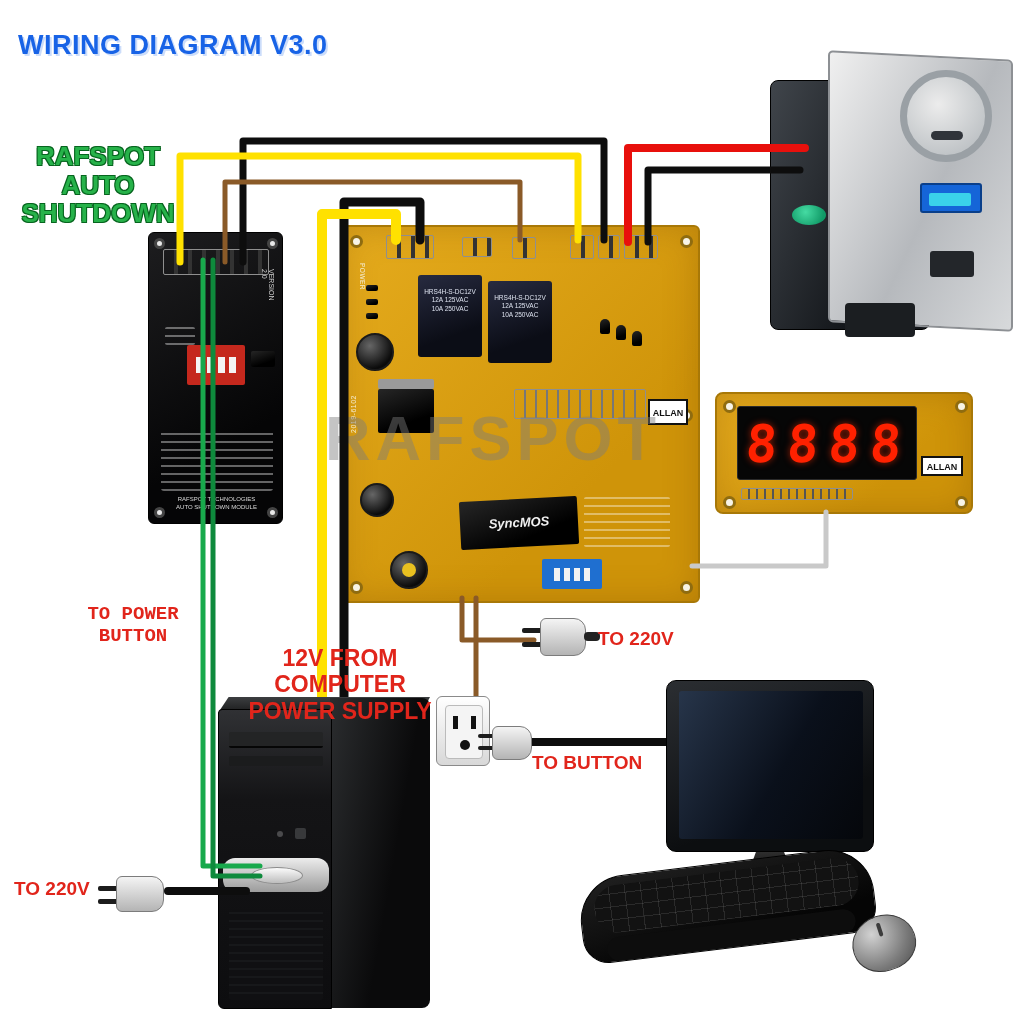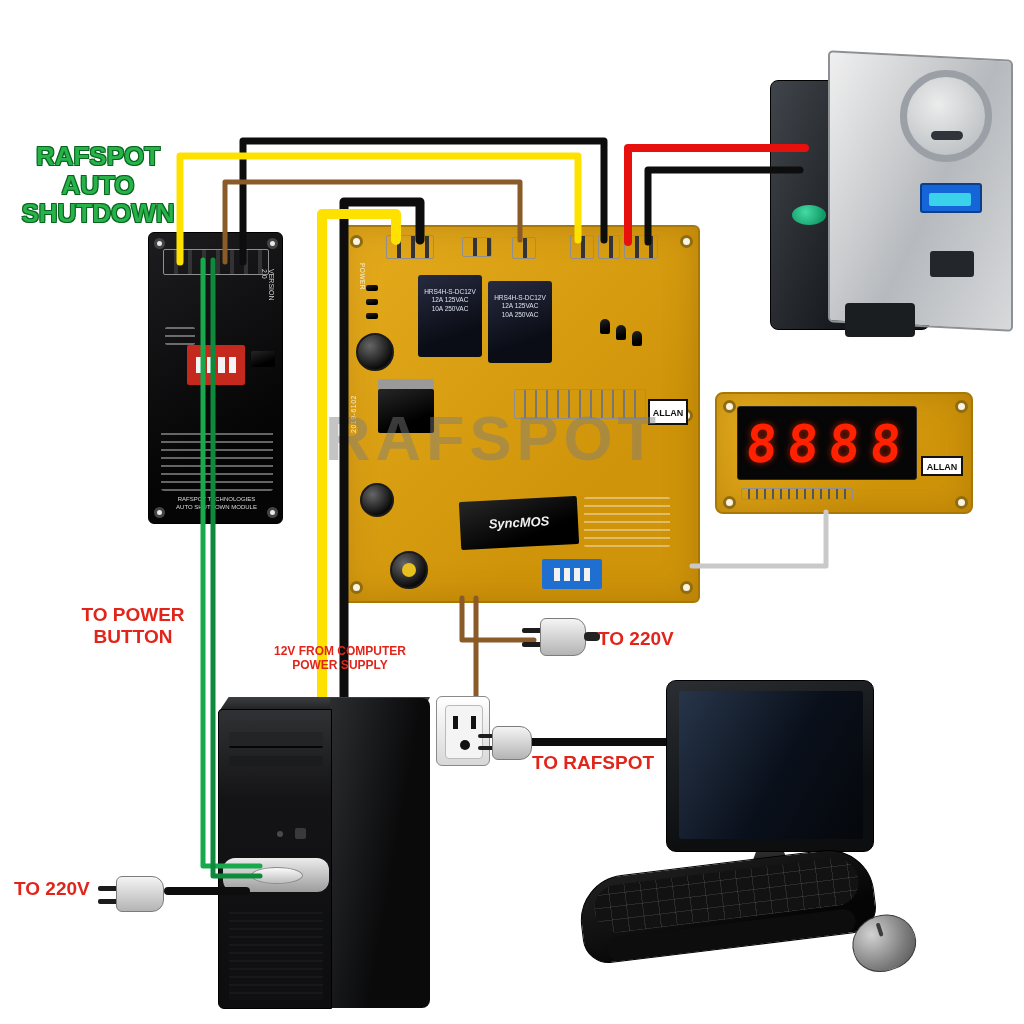--- a/index.html
+++ b/index.html
@@ -238,24 +238,25 @@
   </div>
 
   <svg class="abs" style="left:0;top:0;" width="1024" height="1024" viewBox="0 0 1024 1024">
     <g fill="none" stroke-linejoin="round" stroke-linecap="round">
       <polyline points="203,260 203,866 260,866" stroke="#18A94C" stroke-width="5"></polyline>
       <polyline points="213,260 213,876 260,876" stroke="#0E8A3C" stroke-width="5"></polyline>
       <polyline points="168,891 246,891" stroke="#0D0D0D" stroke-width="8"></polyline>
     </g>
   </svg>
 
+  <div class="abs title" style="left:18px;top:30px;">WIRING DIAGRAM V3.0</div>
   <div class="abs lbl-green pre" style="left:8px;top:142px;width:180px;">RAFSPOT
 AUTO
 SHUTDOWN</div>
-  <div class="abs lbl-red pre" style="left:58px;top:604px;width:150px;font-size:19px;">TO POWER
+  <div class="abs lbl-red pre" style="left:58px;top:604px;width:150px;font-size:19px;font-family:Liberation Mono, monospace;">TO POWER
 BUTTON</div>
-  <div class="abs lbl-red pre" style="left:225px;top:645px;width:230px;font-size:12px;">12V FROM COMPUTER
+  <div class="abs lbl-red pre" style="left:225px;top:645px;width:230px;font-size:23px;">12V FROM COMPUTER
 POWER SUPPLY</div>
   <div class="abs lbl-red" style="left:598px;top:628px;font-size:19px;">TO 220V</div>
-  <div class="abs lbl-red" style="left:532px;top:752px;font-size:19px;">TO RAFSPOT</div>
+  <div class="abs lbl-red" style="left:532px;top:752px;font-size:19px;">TO BUTTON</div>
   <div class="abs lbl-red" style="left:14px;top:878px;font-size:19px;">TO 220V</div>
 
 </div>
 
 </body></html>

